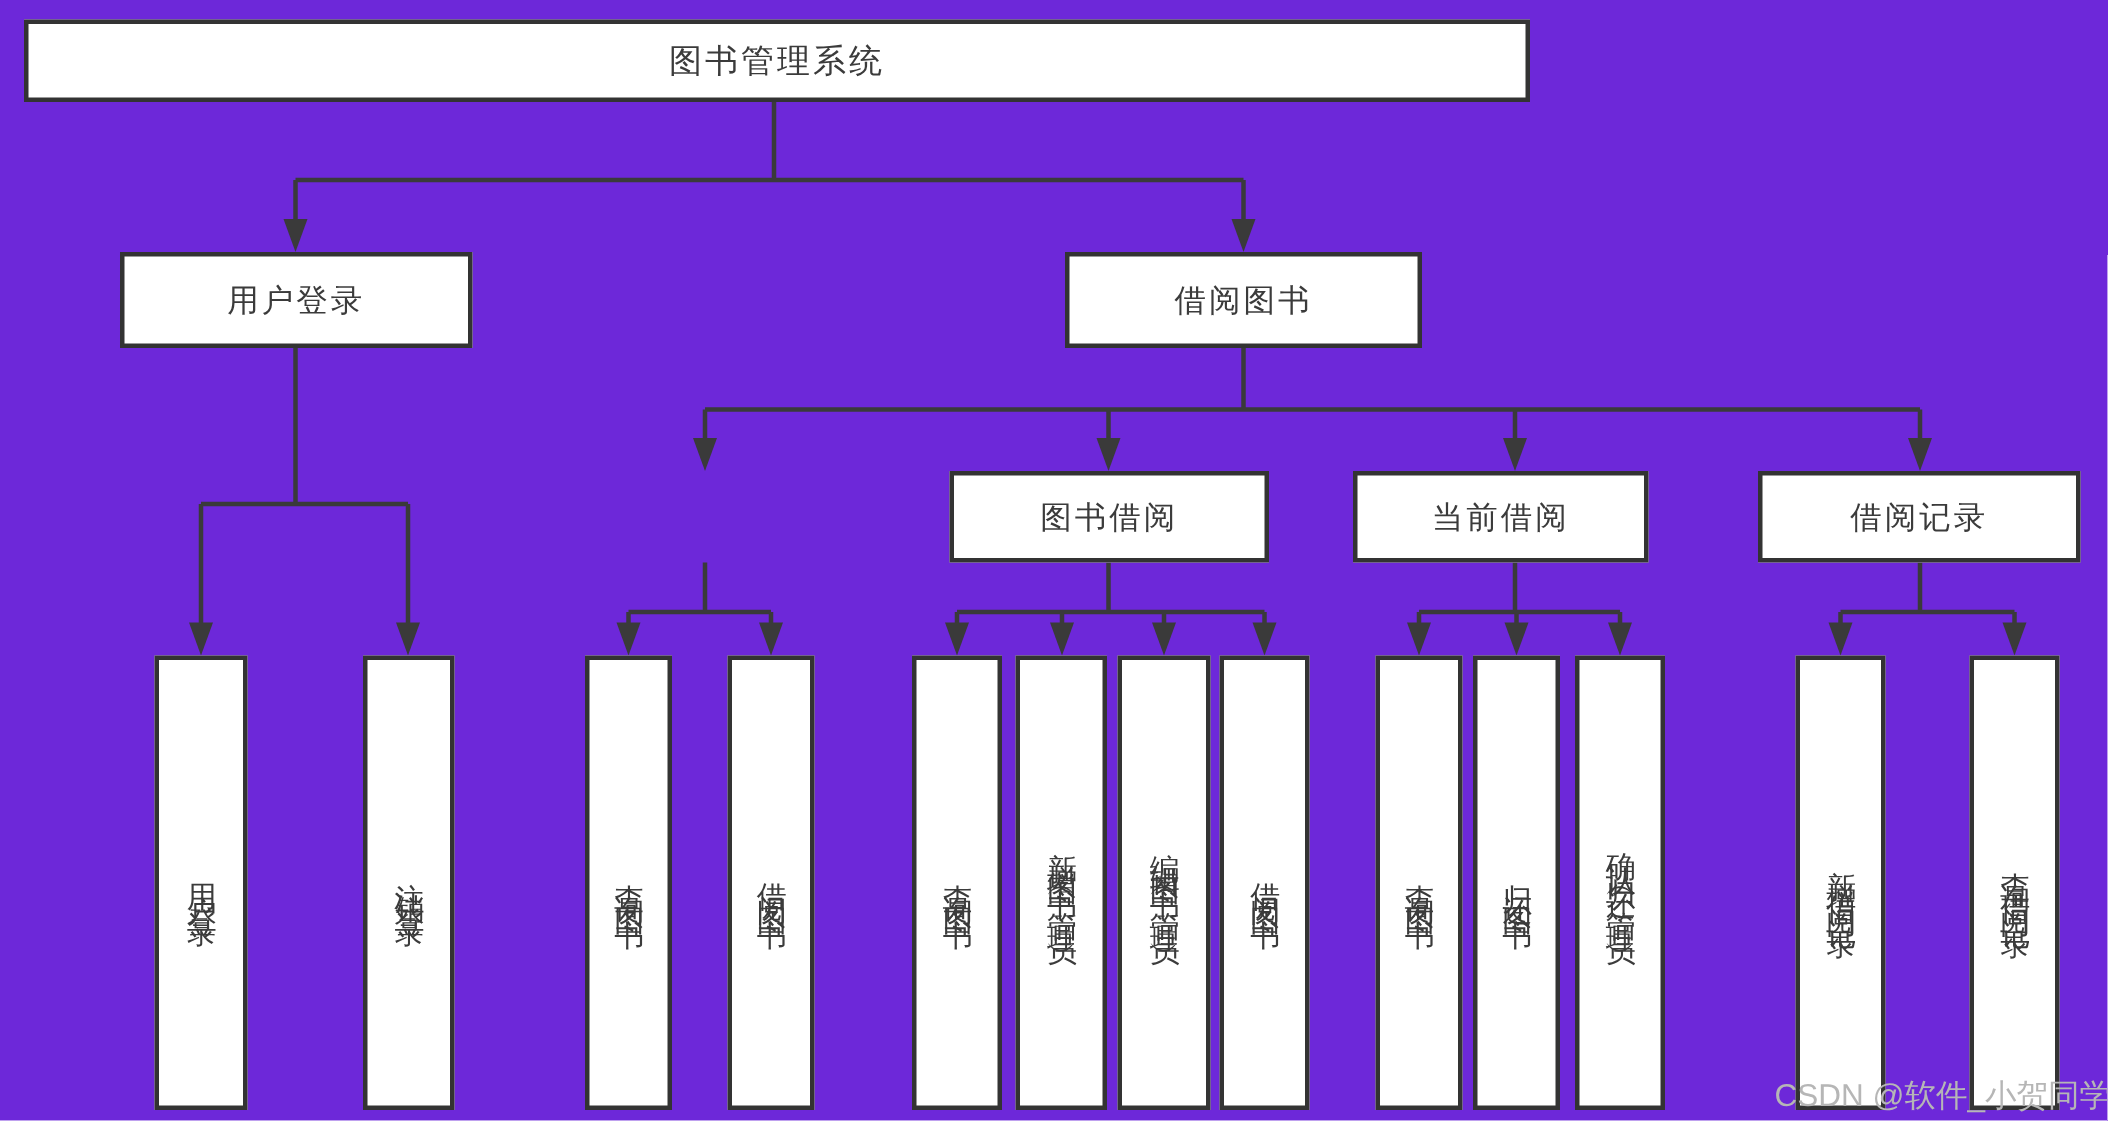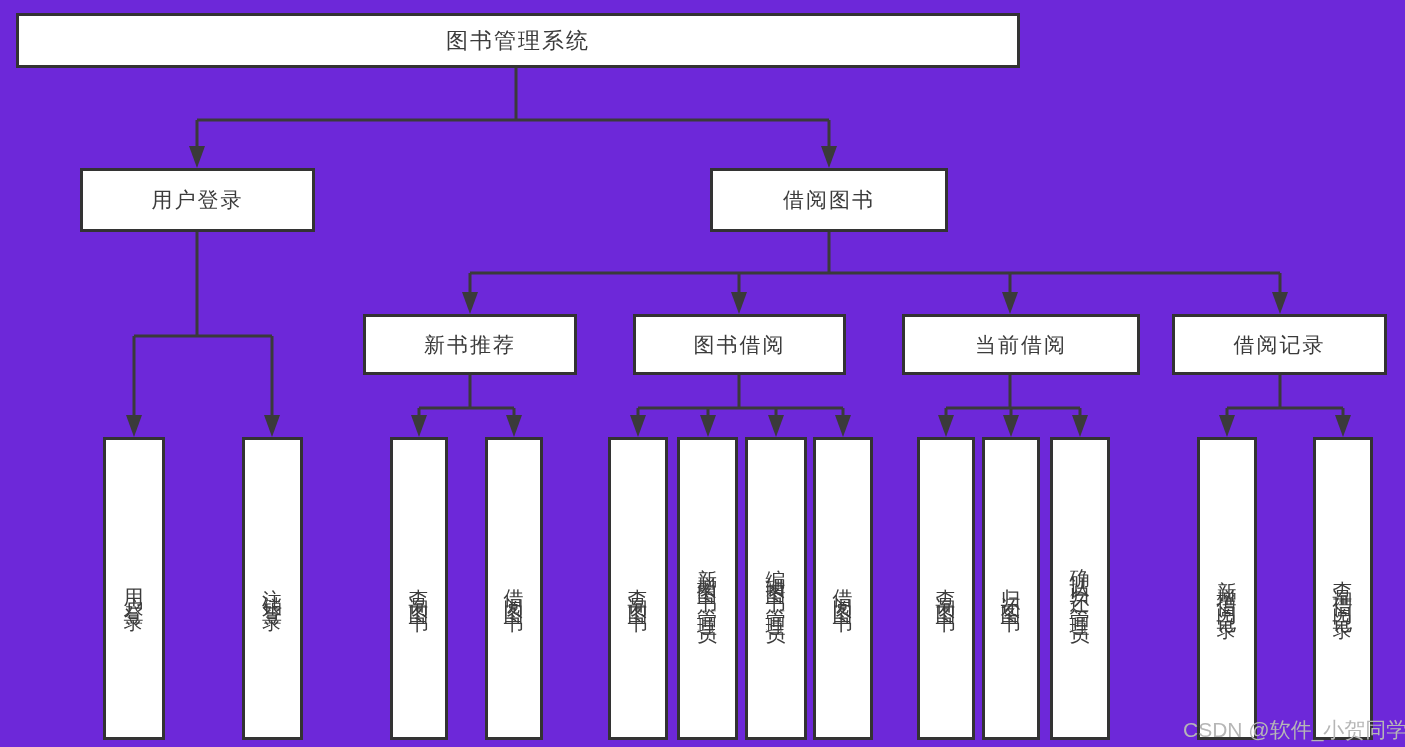--- a/index.html
+++ b/index.html
@@ -131,23 +131,22 @@
       <polygon points="1219,415 1235,415 1227,437"></polygon>
       <polygon points="1335,415 1351,415 1343,437"></polygon>
     </g>
   </svg>
 
   <div class="hbox root" style="left:16px; top:13px; width:1004px; height:55px;">图书管理系统</div>
 
   <div class="hbox" style="left:80px; top:168px; width:235px; height:64px;">用户登录</div>
   <div class="hbox" style="left:710px; top:168px; width:238px; height:64px;">借阅图书</div>
 
-  <div class="hbox" style="left:363px; top:314px; width:214px; height:61px;">新书推荐</div>
   <div class="hbox" style="left:633px; top:314px; width:213px; height:61px;">图书借阅</div>
-  <div class="hbox" style="left:902px; top:314px; width:238px; height:61px;">当前借阅</div>
+  <div class="hbox" style="left:902px; top:314px; width:197px; height:61px;">当前借阅</div>
   <div class="hbox" style="left:1172px; top:314px; width:215px; height:61px;">借阅记录</div>
 
   <div class="vbox" style="left:103px; width:62px;">
     <span class="vtext">用户登录</span>
   </div>
   <div class="vbox" style="left:242px; width:61px;">
     <span class="vtext">注销登录</span>
   </div>
 
   <div class="vbox" style="left:390px; width:58px;">

